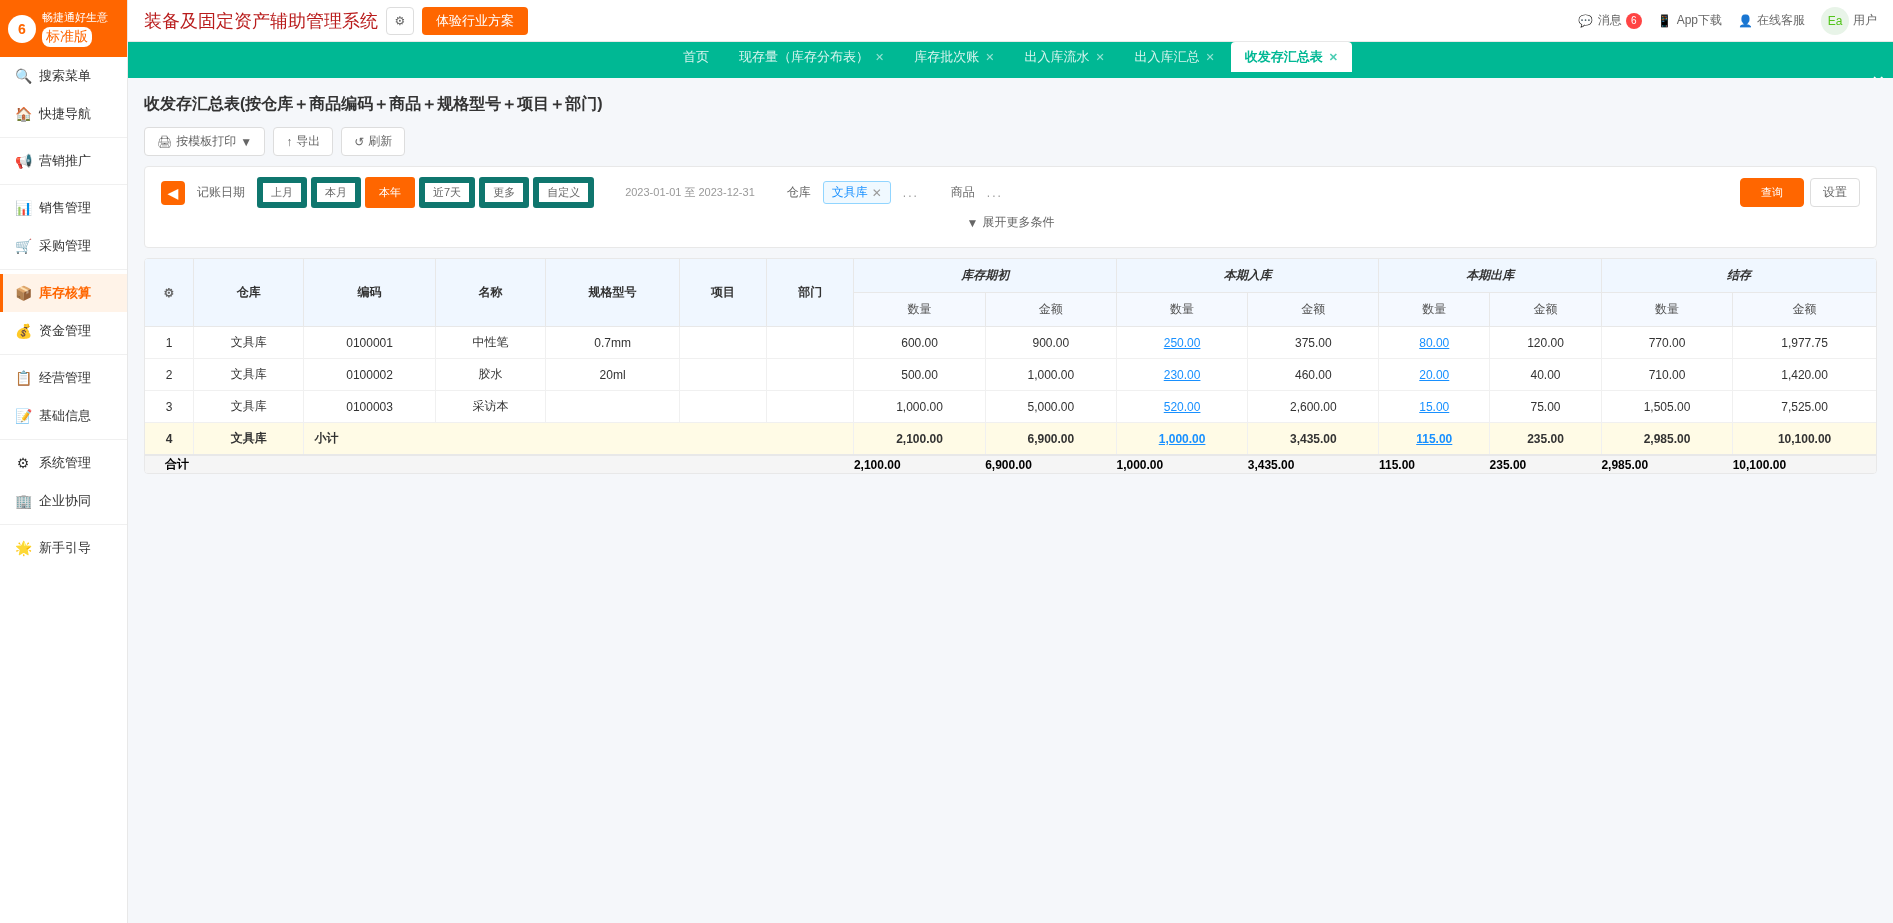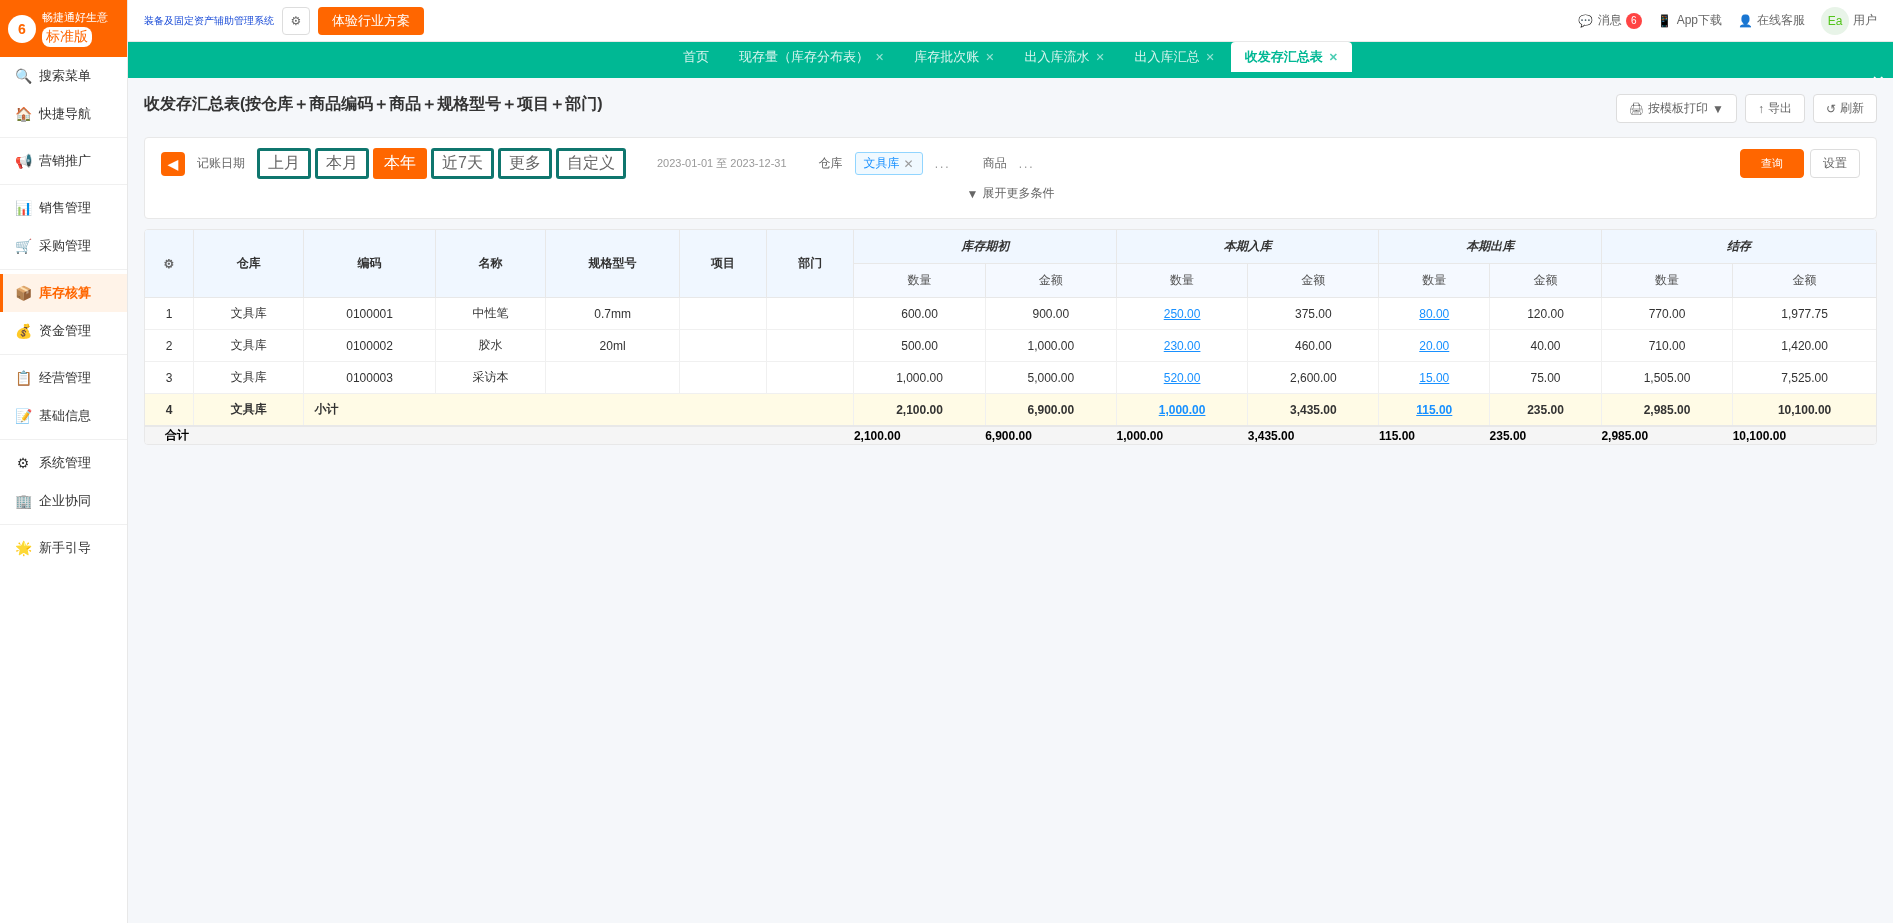--- a/index.html
+++ b/index.html
@@ -15,21 +15,21 @@
     .sidebar-item.active { background: #fff3e8; color: #ff6600; border-left-color: #ff6600; font-weight: bold; }
     .sidebar-item-icon { font-size: 14px; width: 16px; text-align: center; }
     .sidebar-divider { height: 1px; background: #f0f0f0; margin: 4px 0; }
 
     
     .main { flex: 1; display: flex; flex-direction: column; overflow: hidden; }
 
     
     .top-header { background: #fff; border-bottom: 1px solid #e8e8e8; display: flex; align-items: center; justify-content: space-between; padding: 0 16px; height: 42px; flex-shrink: 0; }
     .top-header-left { display: flex; align-items: center; gap: 8px; }
-    .system-title { color: #1d4ed8; font-size: 10px; }
+    .system-title { color: #b91c1c; font-size: 18px; }
     .settings-btn { width: 28px; height: 28px; border: 1px solid #ddd; border-radius: 4px; display: flex; align-items: center; justify-content: center; cursor: pointer; color: #666; }
     .trial-btn { background: #ff6600; color: #fff; border: none; border-radius: 4px; padding: 5px 14px; font-size: 13px; cursor: pointer; }
     .top-header-right { display: flex; align-items: center; gap: 16px; color: #666; font-size: 12px; }
     .top-header-right-item { display: flex; align-items: center; gap: 4px; cursor: pointer; }
     .badge { background: #ff4444; color: #fff; border-radius: 50%; width: 16px; height: 16px; font-size: 10px; display: flex; align-items: center; justify-content: center; }
     .user-avatar { width: 28px; height: 28px; background: #e8f4e8; border-radius: 50%; display: flex; align-items: center; justify-content: center; color: #52c41a; font-size: 12px; }
 
     
     .tab-bar { background: #00b894; display: flex; align-items: center; padding: 0 8px; height: 36px; flex-shrink: 0; flex-direction: column; }
     .tab-item { display: flex; align-items: center; gap: 6px; padding: 6px 14px; color: rgba(255,255,255,0.85); cursor: pointer; font-size: 13px; border-radius: 4px 4px 0 0; white-space: nowrap; }
@@ -41,21 +41,21 @@
     .content { flex: 1; overflow: auto; background: #f5f7fa; }
     .page-container { padding: 16px; }
 
     
     .page-title { font-size: 16px; color: #333; font-weight: bold; margin-bottom: 12px; }
     .filter-section { background: #fff; border-radius: 4px; padding: 10px 16px; margin-bottom: 10px; border: 1px solid #e8e8e8; }
     .filter-row { display: flex; align-items: center; gap: 12px; flex-wrap: wrap; }
     .filter-expand-btn { width: 24px; height: 24px; background: #ff6600; color: #fff; border: none; border-radius: 4px; cursor: pointer; font-size: 14px; display: flex; align-items: center; justify-content: center; flex-shrink: 0; }
     .filter-label { color: #666; font-size: 12px; flex-shrink: 0; }
     .date-buttons { display: flex; gap: 4px; }
-    .date-btn { padding: 2px 8px; border: 3px solid #0f766e; border-radius: 3px; cursor: pointer; font-size: 16px; color: #666; background: #fff; text-align: center; }
+    .date-btn { padding: 2px 8px; border: 6px solid #0f766e; border-radius: 3px; cursor: pointer; font-size: 11px; color: #666; background: #fff; text-align: center; }
     .date-btn.active { background: #ff6600; color: #fff; border-color: #ff6600; }
     .date-range { color: #999; font-size: 11px; margin-left: 19px; }
     .warehouse-tag { display: flex; align-items: center; gap: 4px; background: #f0f9ff; border: 1px solid #91d5ff; color: #1890ff; border-radius: 3px; padding: 2px 8px; font-size: 12px; }
     .tag-close { cursor: pointer; color: #999; }
     .more-dots { color: #999; cursor: pointer; letter-spacing: 2px; }
     .expand-more { display: flex; align-items: center; justify-content: center; padding: 6px; color: #666; cursor: pointer; font-size: 12px; gap: 4px; }
     .action-btn { display: flex; align-items: center; gap: 4px; padding: 5px 12px; border: 1px solid #ddd; border-radius: 4px; cursor: pointer; font-size: 12px; color: #666; background: #fff; }
     .action-btn.query { background: #ff6600; color: #fff; border-color: #ff6600; padding: 6px 20px; font-size: 11px; }
     .action-btn.settings-small { background: #fff; color: #666; }
 
@@ -80,21 +80,21 @@
 
     
     .header-top th { background: #f0f7ff; }
     .header-sub th { background: #f5f9ff; font-weight: normal; color: #555; }
 
     
     ::-webkit-scrollbar { width: 6px; height: 6px; }
     ::-webkit-scrollbar-track { background: #f1f1f1; }
     ::-webkit-scrollbar-thumb { background: #ccc; border-radius: 3px; }
 
-    .page-header-area { display: flex; align-items: flex-start; justify-content: space-between; margin-bottom: 10px; }
+    .page-header-area { display: flex; align-items: flex-start; justify-content: space-between; margin-bottom: 10px; flex-direction: column; }
     .page-actions { display: flex; align-items: center; gap: 8px; }
 
     .col-seq { width: 40px; }
   </style>
 </head>
 <body>
 
 <div class="sidebar">
   <div class="sidebar-logo">
     <div class="sidebar-logo-icon">

